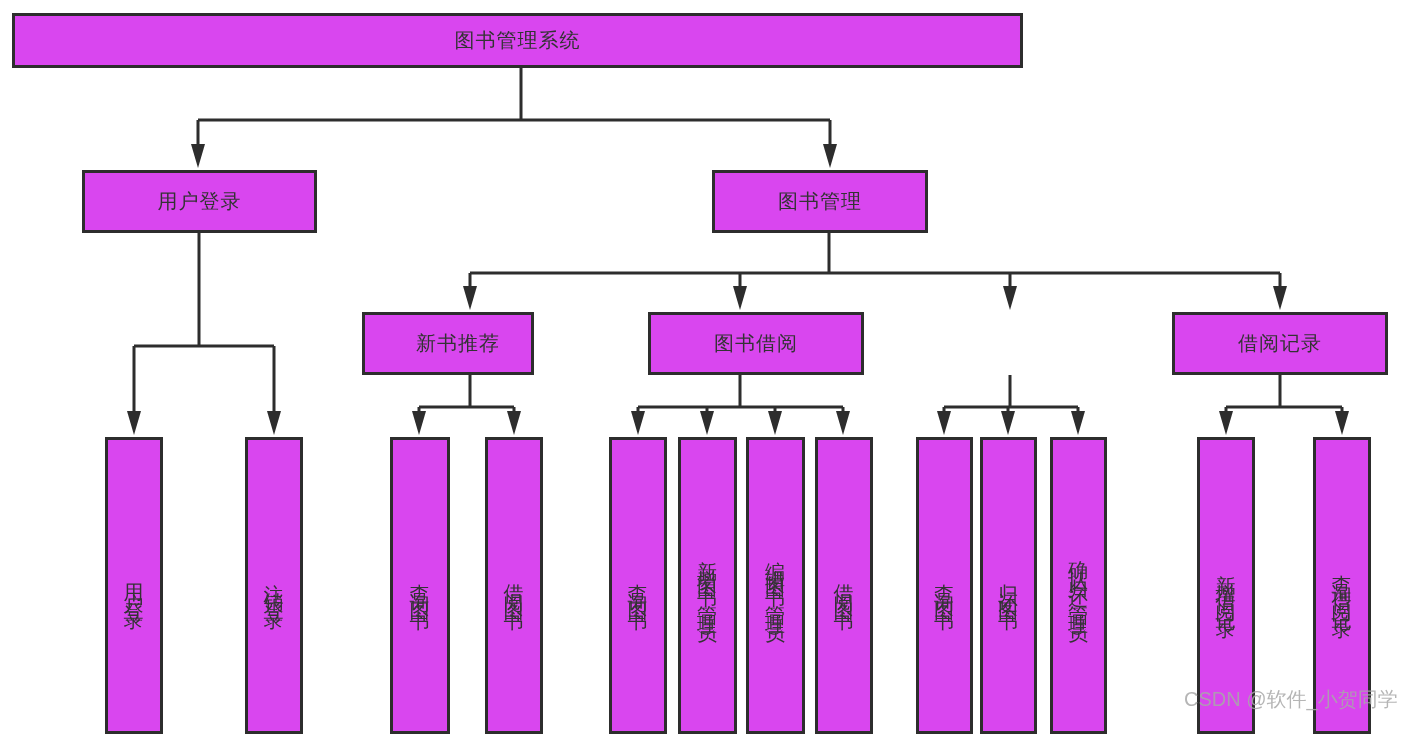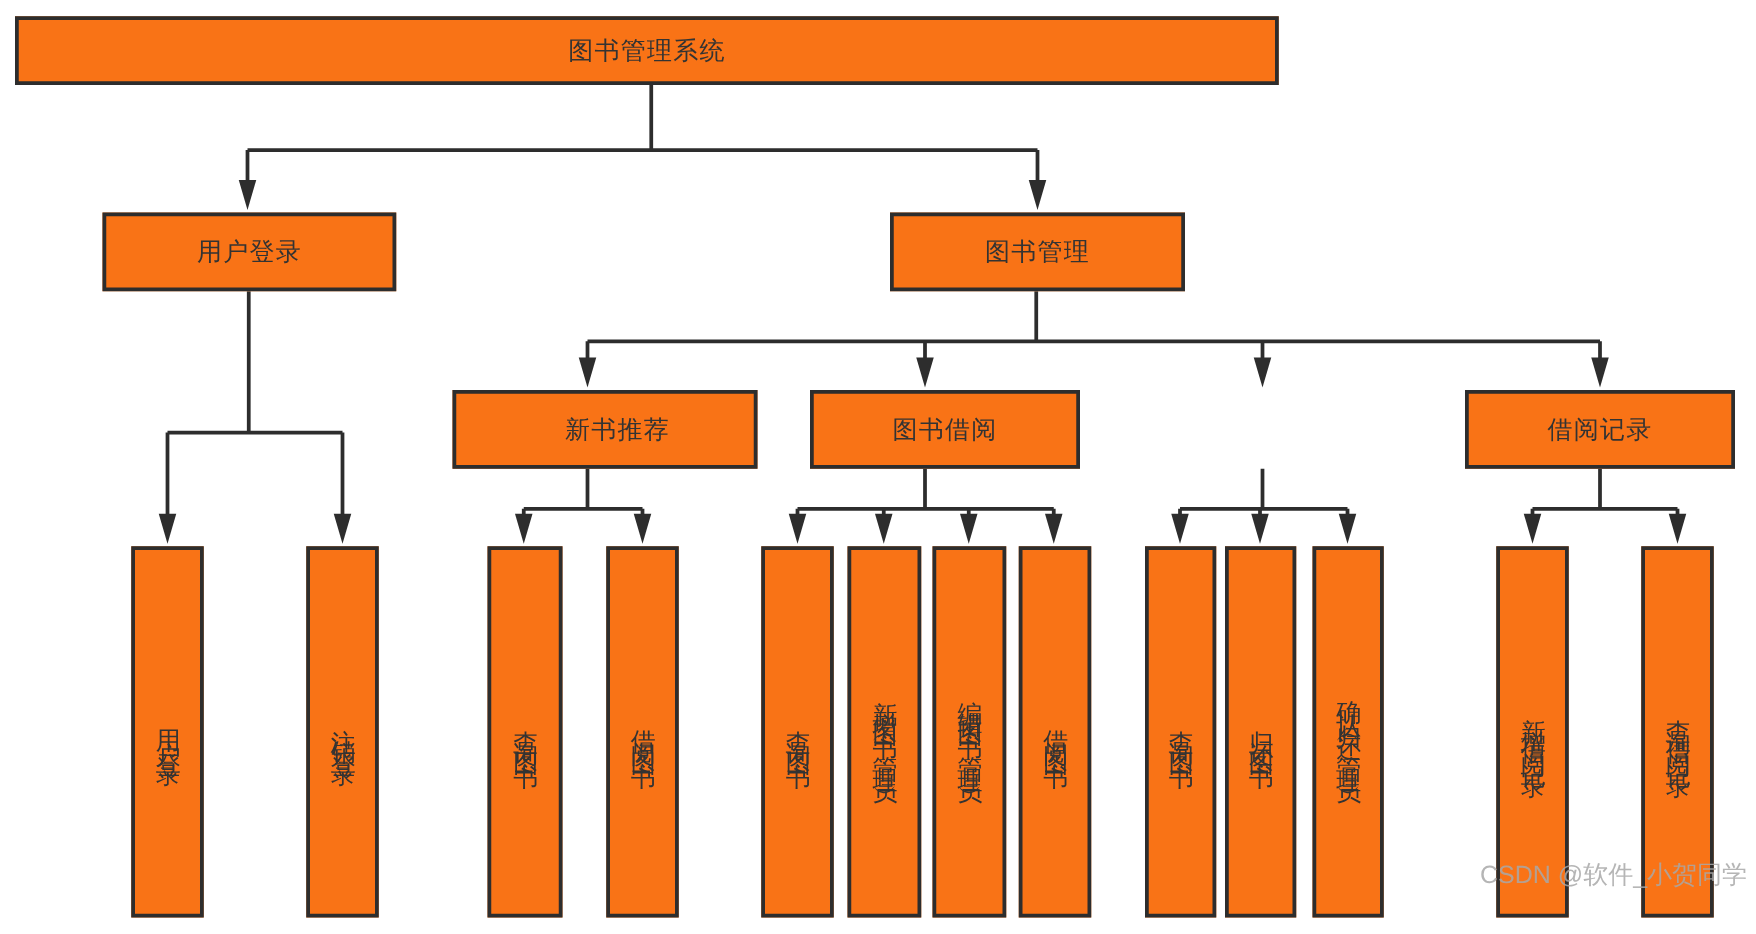--- a/index.html
+++ b/index.html
@@ -14,21 +14,21 @@
   .wires {
     position: absolute;
     left: 0; top: 0;
     width: 1405px; height: 747px;
     z-index: 1;
   }
   .box {
     position: absolute;
     box-sizing: border-box;
     border: 3px solid #2d2d2d;
-    background: #f97316;
+    background: #d946ef;
     color: #333333;
     display: flex;
     align-items: center;
     justify-content: center;
     font-size: 20px;
     letter-spacing: 1px;
     z-index: 2;
     text-align: center;
   }
   .box.v {
@@ -89,23 +89,23 @@
       <polygon points="1001,411 1015,411 1008,435"></polygon>
       <polygon points="1071,411 1085,411 1078,435"></polygon>
       <polygon points="1219,411 1233,411 1226,435"></polygon>
       <polygon points="1335,411 1349,411 1342,435"></polygon>
     </g>
   </svg>
 
   <div class="box" style="left:12px; top:13px; width:1011px; height:55px;">图书管理系统</div>
 
   <div class="box" style="left:82px; top:170px; width:235px; height:63px;">用户登录</div>
-  <div class="box" style="left:712px; top:170px; width:236px; height:63px;text-align:right;">图书管理</div>
+  <div class="box" style="left:712px; top:170px; width:216px; height:63px;text-align:right;">图书管理</div>
 
-  <div class="box" style="left:362px; top:312px; width:244px; height:63px;padding-left:20px;">新书推荐</div>
+  <div class="box" style="left:362px; top:312px; width:172px; height:63px;padding-left:20px;">新书推荐</div>
   <div class="box" style="left:648px; top:312px; width:216px; height:63px;">图书借阅</div>
   <div class="box" style="left:1172px; top:312px; width:216px; height:63px;">借阅记录</div>
 
   <div class="box v" style="left:105px; top:437px; width:58px; height:297px;">用户登录</div>
   <div class="box v" style="left:245px; top:437px; width:58px; height:297px;">注销登录</div>
 
   <div class="box v" style="left:390px; top:437px; width:60px; height:297px;">查询图书</div>
   <div class="box v" style="left:485px; top:437px; width:58px; height:297px;">借阅图书</div>
 
   <div class="box v" style="left:609px; top:437px; width:58px; height:297px;">查询图书</div>

